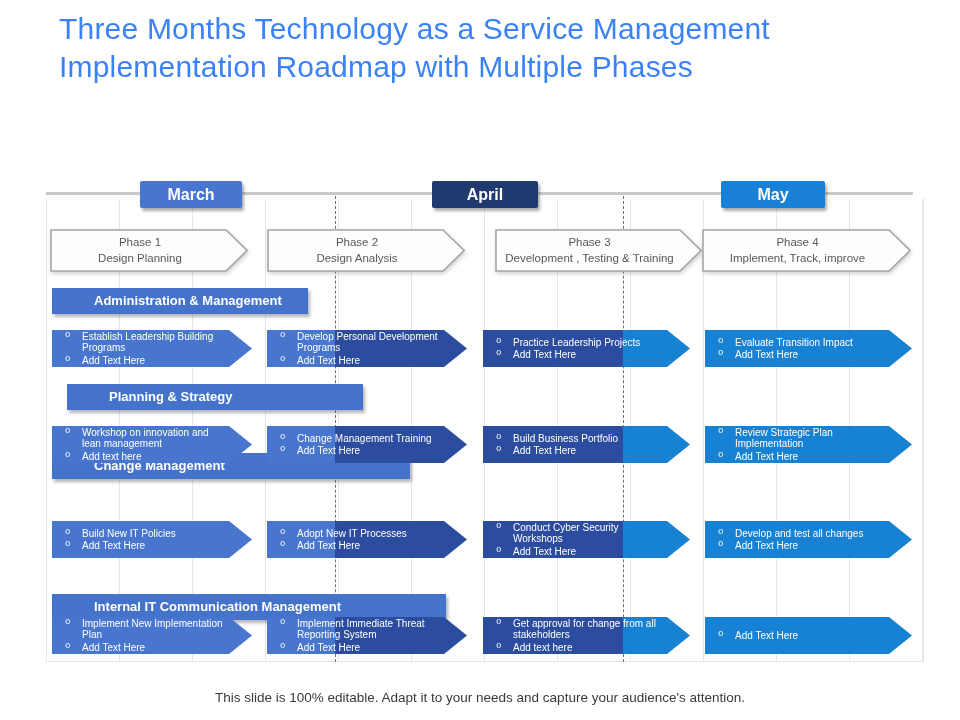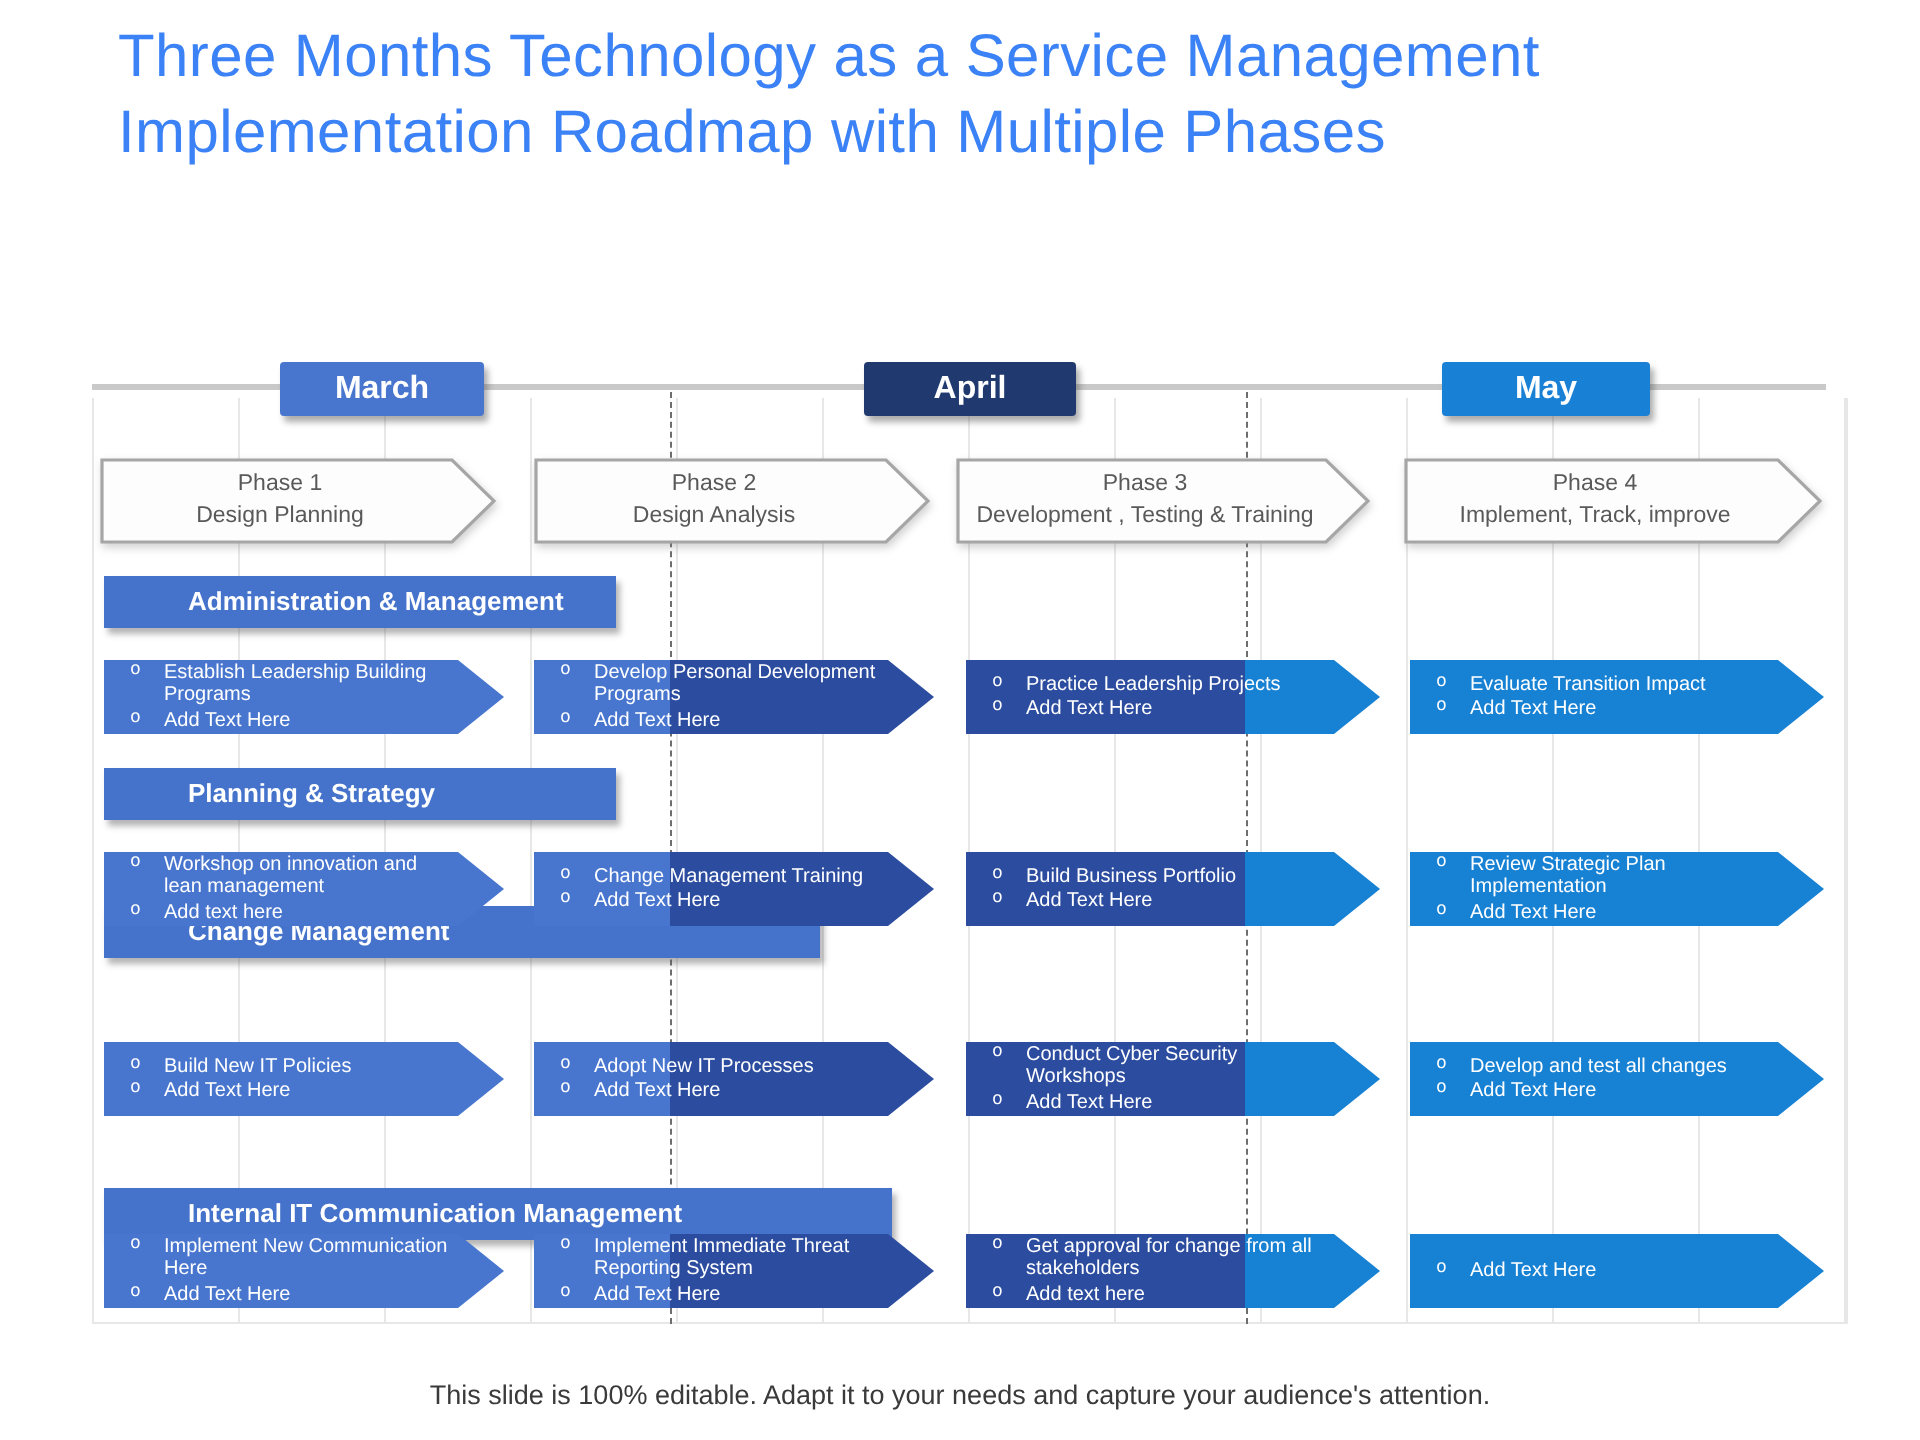--- a/index.html
+++ b/index.html
@@ -48,31 +48,31 @@
 
   
   .phase { position:absolute; top:229px; width:auto; height:43px; }
   .phase svg { display:block; filter:drop-shadow(1px 2px 2px rgba(120,120,120,0.35)); }
   .phase .lbl {
     position:absolute; left:0; top:0; height:43px; display:flex;
     flex-direction:column; align-items:center; justify-content:center;
     font-size:11.5px; line-height:1.32; color:#595959; text-align:center; width:100%;
     padding-right:18px;
   }
-  .p1 { left:50px; }  .p2 { left:267px; }  .p3 { left:478px; }  .p4 { left:702px; }
+  .p1 { left:50px; }  .p2 { left:267px; }  .p3 { left:495px; }  .p4 { left:702px; }
 
   
   .lane-header {
     position:absolute; left:52px; height:26px; background:#4573cb;
     color:#ffffff; font-weight:bold; font-size:13px; line-height:26px;
     padding-left:42px; box-shadow:2px 3px 3px rgba(90,90,90,0.45);
     white-space:nowrap;
   }
   .lh1 { top:288px; width:256px; }
-  .lh2 { top:384px; width:256px; }
+  .lh2 { top:384px; width:296px;margin-left:15px; }
   .lh3 { top:453px; width:358px; }
   .lh4 { top:576px; width:394px;margin-top:18px; }
 
   
   .task {
     position:absolute; height:37px; display:flex; align-items:center;
     clip-path:polygon(0 0, calc(100% - 23px) 0, 100% 50%, calc(100% - 23px) 100%, 0 100%);
     filter:drop-shadow(2px 3px 2px rgba(80,80,80,0.45));
   }
   .f1 { background:#4876ce; }
@@ -238,21 +238,21 @@
     </div>
   <div class="task f4 c4 r3">
       <ul>
     <li>Develop and test all changes</li>
     <li>Add Text Here</li>
   </ul>
     </div>
 
   <div class="task f1 c1 r4">
       <ul>
-    <li>Implement New Communication Here</li>
+    <li>Implement New Implementation Plan</li>
     <li>Add Text Here</li>
   </ul>
     </div>
   <div class="task f2 c2 r4">
       <ul>
     <li>Implement Immediate Threat Reporting System</li>
     <li>Add Text Here</li>
   </ul>
     </div>
   <div class="task f3 c3 r4">

